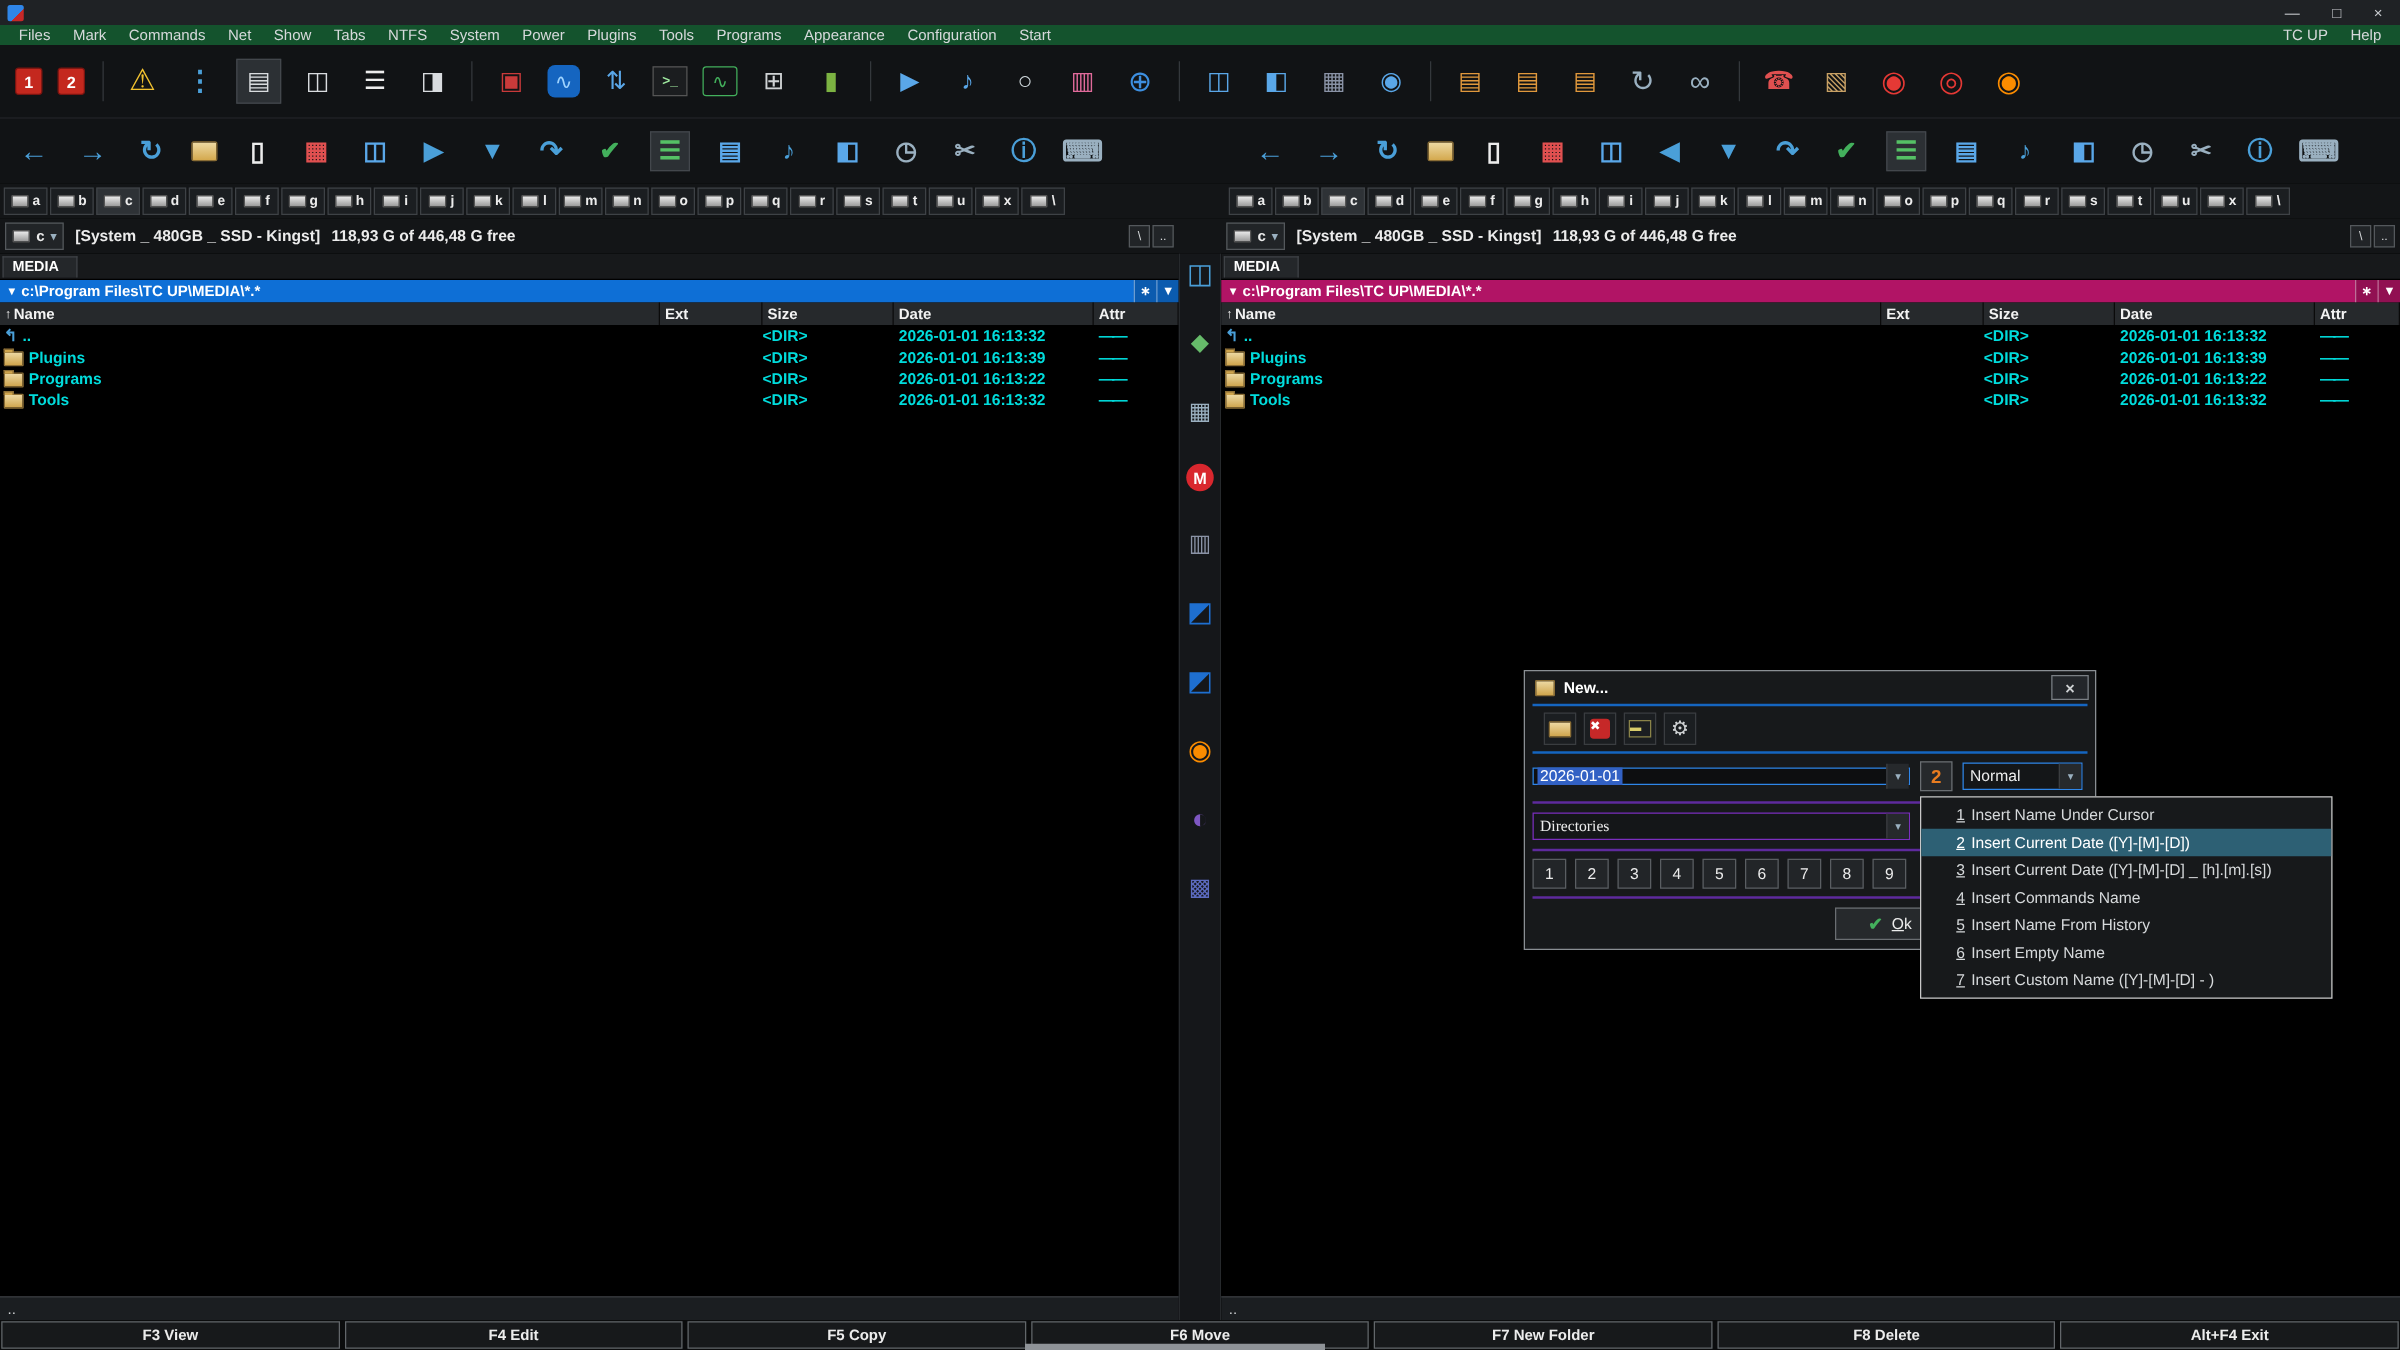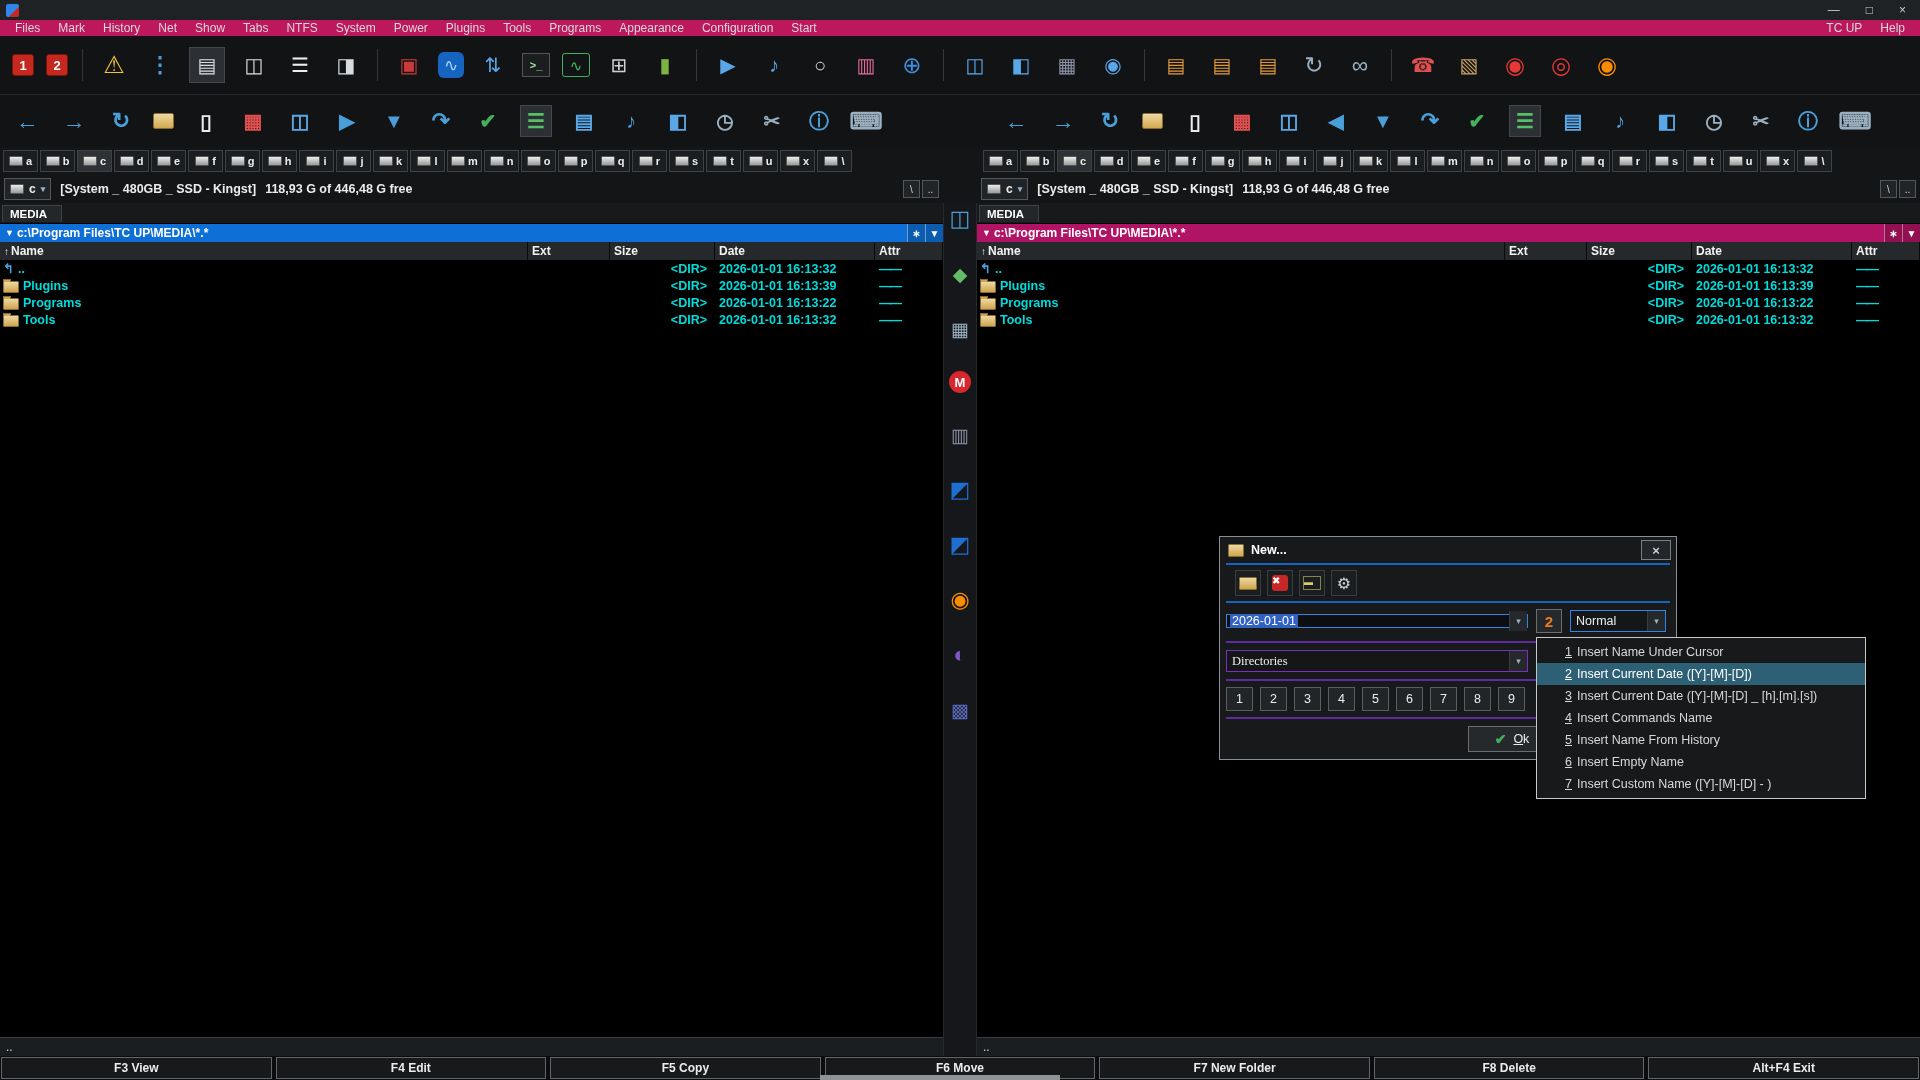--- a/index.html
+++ b/index.html
@@ -4,21 +4,21 @@
 <style>
   html,body{margin:0;padding:0;background:#000;}
   #app{position:relative;width:1920px;height:1080px;background:#000;overflow:hidden;
        font-family:"Liberation Sans",sans-serif;color:#d6d9db;display:flex;flex-direction:column;}
   
   .titlebar{height:20px;background:#1f2225;display:flex;align-items:center;padding:0 6px;gap:7px;font-size:12px;color:#c9ccd0;flex:none;}
   .app-icon{width:13px;height:13px;background:linear-gradient(135deg,#2f86e8 60%,#c62828 60%);border-radius:2px;flex:none;}
   .titlebar .title{white-space:nowrap;overflow:hidden;}
   .wbtns{margin-left:auto;display:flex;gap:26px;padding-right:8px;}
   .wbtn{font-size:12px;color:#c9ccd0;}
-  .menubar{height:16px;background:#be185d;display:flex;align-items:center;font-size:12px;padding:0 6px;flex:none;}
+  .menubar{height:16px;background:#14532d;display:flex;align-items:center;font-size:12px;padding:0 6px;flex:none;}
   .menus{display:flex;}
   .menu-item{padding:0 9px;white-space:nowrap;}
   .menus-r{margin-left:auto;display:flex;}
   
   .toolbar1{height:58px;background:#111315;display:flex;align-items:center;padding:0 12px;gap:12px;border-bottom:1px solid #26292c;flex:none;}
   .ticon{width:34px;height:34px;display:flex;align-items:center;justify-content:center;font-size:20px;line-height:1;flex:none;}
   .toolbar2{height:52px;background:#111315;display:flex;flex:none;}
   .tb2half{width:943px;display:flex;align-items:center;gap:17px;padding-left:12px;flex:none;}
   .tb2half.rightside{margin-left:34px;}
   .ticon2{width:30px;height:30px;display:flex;align-items:center;justify-content:center;font-size:20px;line-height:1;flex:none;font-weight:bold;}
@@ -51,21 +51,21 @@
   .pathbar.inactive{background:#b11465;}
   .pmark{font-size:9px;margin-right:3px;}
   .pbtns{margin-left:auto;display:flex;height:18px;}
   .pbtn{width:17px;display:flex;align-items:center;justify-content:center;font-size:10px;border-left:1px solid rgba(255,255,255,.4);background:rgba(0,0,0,.18);}
   .fheader{height:18px;display:grid;grid-template-columns:528px 82px 105px 160px 1fr;background:#26292c;font-size:12px;font-weight:bold;color:#f2f2f2;flex:none;}
   .hcell{display:flex;align-items:center;padding-left:4px;border-right:1px solid #0a0a0a;}
   .sortmark{margin-right:2px;font-size:10px;}
   .frows{flex:none;}
   .frow{height:17px;display:grid;grid-template-columns:528px 82px 105px 160px 1fr;font-size:12.5px;font-weight:bold;color:#00dcdc;align-items:center;}
   .cell-name{display:flex;gap:4px;padding-left:3px;align-items:center;}
-  .cell-size{text-align:right;padding-right:8px;}
+  .cell-size{padding-right:8px;}
   .cell-date{padding-left:4px;white-space:nowrap;}
   .cell-attr{padding-left:4px;letter-spacing:-2px;}
   .ficon{flex:none;}
   .up-glyph{color:#4a9fd8;font-size:13px;font-weight:bold;line-height:1;}
   .folder-glyph{width:14px;height:10px;background:linear-gradient(#edd9a3,#cfa54d);border:1px solid #8a6d35;border-radius:1px;position:relative;margin-top:2px;}
   .folder-glyph::before{content:"";position:absolute;top:-3px;left:-1px;width:6px;height:2px;background:#cfa54d;border:1px solid #8a6d35;border-bottom:none;}
   .filler{flex:1;background:#000;}
   .statusrow{height:18px;background:#1b1e21;border-top:1px solid #3a3d40;font-size:12px;color:#cfd2d4;display:flex;align-items:center;padding-left:6px;flex:none;}
   
   .fkeybar{height:22px;background:#0b0c0d;display:flex;gap:4px;padding:1px;flex:none;}
@@ -116,21 +116,21 @@
       <span class="wbtn">—</span>
       <span class="wbtn">□</span>
       <span class="wbtn">×</span>
     </span>
   </div>
 
   <div class="menubar">
     <div class="menus">
         <span class="menu-item">Files</span>
         <span class="menu-item">Mark</span>
-        <span class="menu-item">History</span>
+        <span class="menu-item">Commands</span>
         <span class="menu-item">Net</span>
         <span class="menu-item">Show</span>
         <span class="menu-item">Tabs</span>
         <span class="menu-item">NTFS</span>
         <span class="menu-item">System</span>
         <span class="menu-item">Power</span>
         <span class="menu-item">Plugins</span>
         <span class="menu-item">Tools</span>
         <span class="menu-item">Programs</span>
         <span class="menu-item">Appearance</span>

